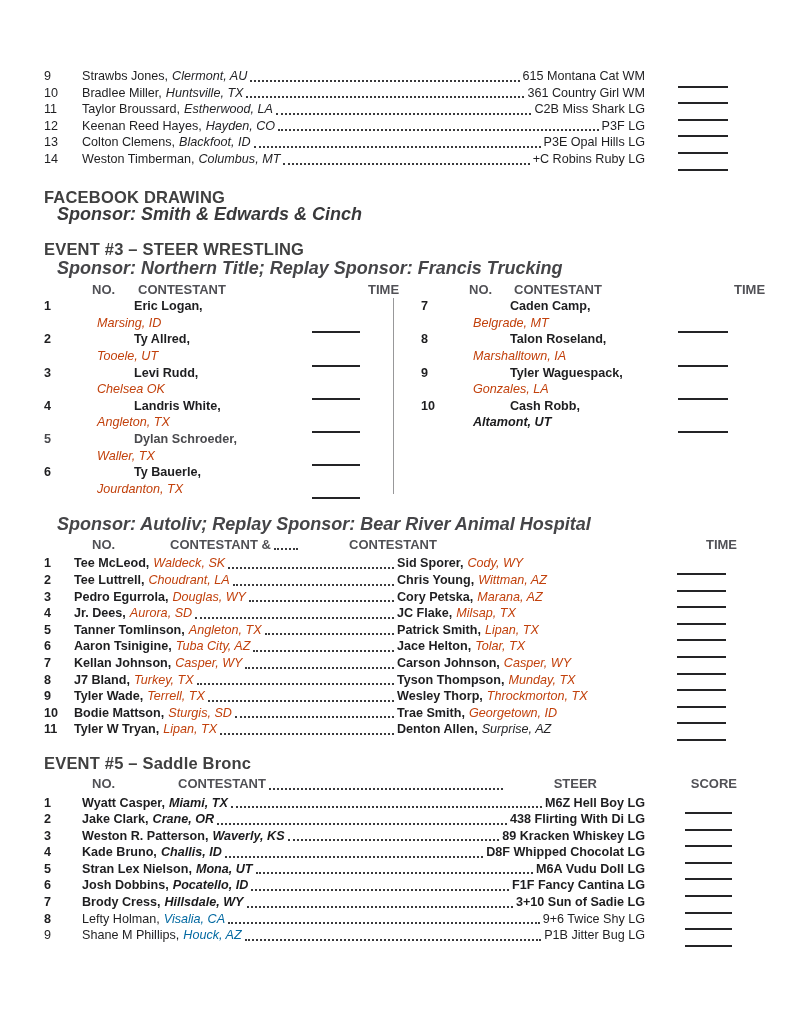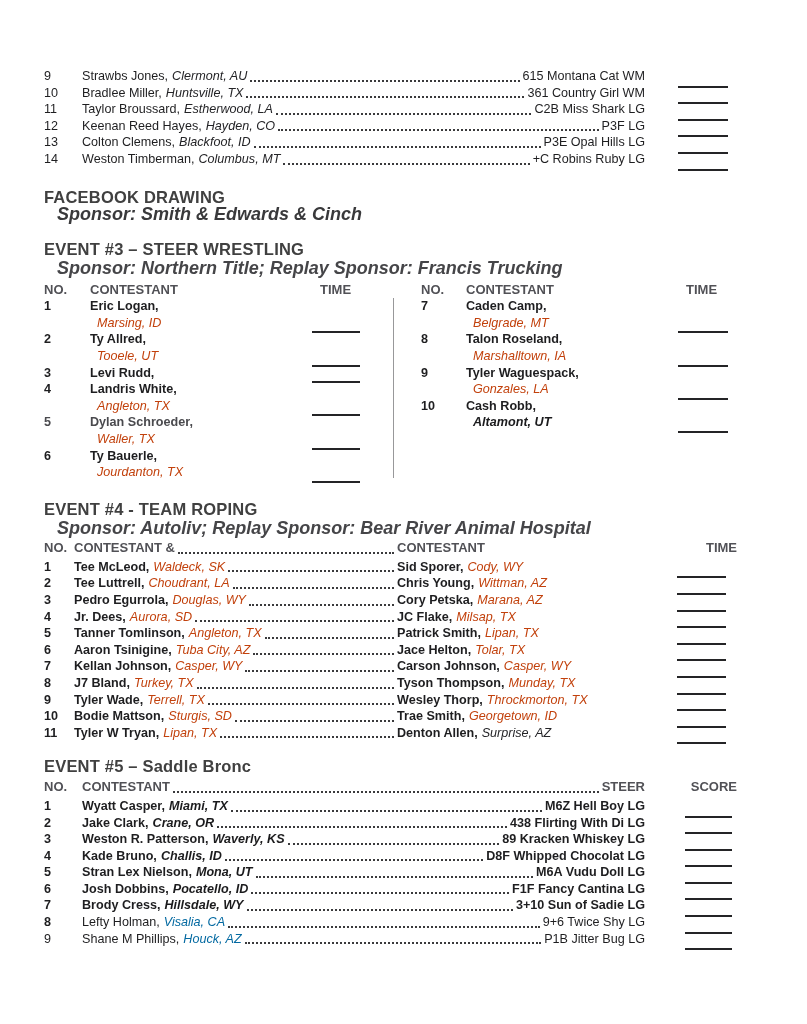--- a/index.html
+++ b/index.html
@@ -11,41 +11,41 @@
   }
   .row{display:flex;align-items:flex-end;white-space:nowrap;}
   .b{font-weight:700;}
   .city{color:#c2410c;font-style:italic;margin-left:4px;}
   .city-dark{color:#242427;}
   .city-bold{color:#1b1b1d;font-weight:700;}
   .muted{color:#4a4a4e;}
   .dots{flex:1;align-self:flex-end;margin:0 3px 3px 3px;border-bottom:2px dotted #3a3a3c;min-width:10px;}
   .bline{display:block;border-bottom:2.2px solid #242426;transform:translateY(3px);}
   .scorecell{display:flex;align-items:flex-end;flex:none;}
-  .hd{font-weight:700;color:#515156;font-size:13px;}
+  .hd{font-weight:700;color:#515156;font-size:13px;margin-left:48px;}
   h2{font-size:16.5px;line-height:18px;margin:0;font-weight:700;color:#404040;letter-spacing:.2px;}
   .sponsor{margin:0;padding-left:13px;font-weight:700;font-style:italic;font-size:18px;line-height:16.5px;color:#39393b;}
   .sponsor.gray{color:#454548;}
 
   
   .t-row .no{width:38px;flex:none;}
   .t-row .nm{flex:none;}
   .sc-top{width:92px;}
   .sc-top .bline{width:50px;margin-left:33px;}
 
   
   .e3-cols{display:flex;position:relative;margin-top:5px;}
   .e3-left{width:346px;flex:none;}
   .vdiv{width:1px;background:#98989a;margin-left:3px;margin-top:16px;margin-bottom:3px;}
   .e3-right{flex:1;padding-left:27px;}
   .e3-head,.e3-block{display:grid;white-space:nowrap;}
   .e3-left .e3-head,.e3-left .e3-block{grid-template-columns:46px 1fr 78px;}
   .e3-right .e3-head,.e3-right .e3-block{grid-template-columns:45px 1fr 59px;}
   .e3-block .no{grid-row:1;grid-column:1;font-weight:700;}
-  .e3-block .name{grid-row:1;grid-column:2;font-weight:700;}
+  .e3-block .name{grid-row:1;grid-column:2;font-weight:700;margin-left:44px;}
   .e3-block .city{grid-row:2;grid-column:2;padding-left:7px;margin-left:0;}
   .e3-block .timecell{grid-row:1/3;grid-column:3;display:flex;align-items:flex-end;}
   .e3-block .bline{width:48px;transform:translateY(2px);}
   .e3-right .e3-block .bline{width:50px;}
   .e3-head .h-time{grid-column:3;padding-left:8px;}
 
   
   .e4-row .no{width:30px;flex:none;font-weight:700;}
   .e4-row .g1{flex:none;}
   .e4-row .g2{width:280px;flex:none;}
@@ -173,20 +173,21 @@
               <span class="name">Ty Allred,</span>
               <span class="city">Tooele, UT</span>
               <span class="timecell">
                 <span class="bline"></span>
               </span>
             </div>
 
             <div class="e3-block">
               <span class="no">3</span>
               <span class="name">Levi Rudd,</span>
+              <span class="city">Chelsea OK</span>
               <span class="timecell">
                 <span class="bline"></span>
               </span>
             </div>
 
             <div class="e3-block">
               <span class="no">4</span>
               <span class="name">Landris White,</span>
               <span class="city">Angleton, TX</span>
               <span class="timecell">
@@ -256,21 +257,20 @@
               <span class="timecell">
                 <span class="bline"></span>
               </span>
             </div>
           </div>
       </div>
     </div>
   </section>
 
   <section class="sec-e4">
-    <h2>EVENT #4 - TEAM ROPING</h2>
     <p class="sponsor gray">Sponsor: Autoliv; Replay Sponsor: Bear River Animal Hospital</p>
     <div class="row e4-row e4-head">
       <span class="no hd">NO.</span>
       <span class="hd">CONTESTANT &amp;</span>
       <span class="dots"></span>
       <span class="g2 hd">CONTESTANT</span>
       <span class="scorecell sc-e4 hd">TIME</span>
     </div>
     <div class="e4-rows">
 

